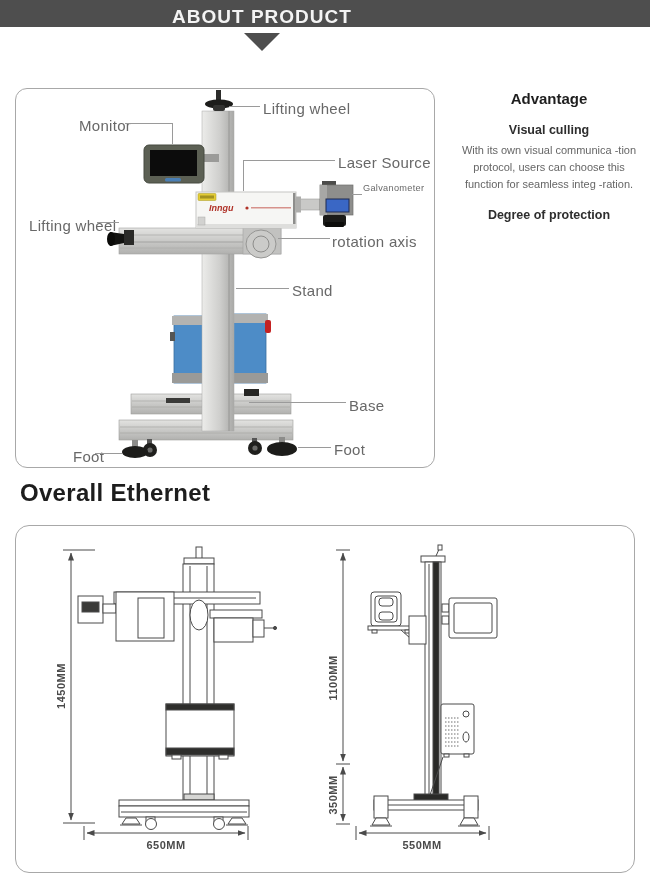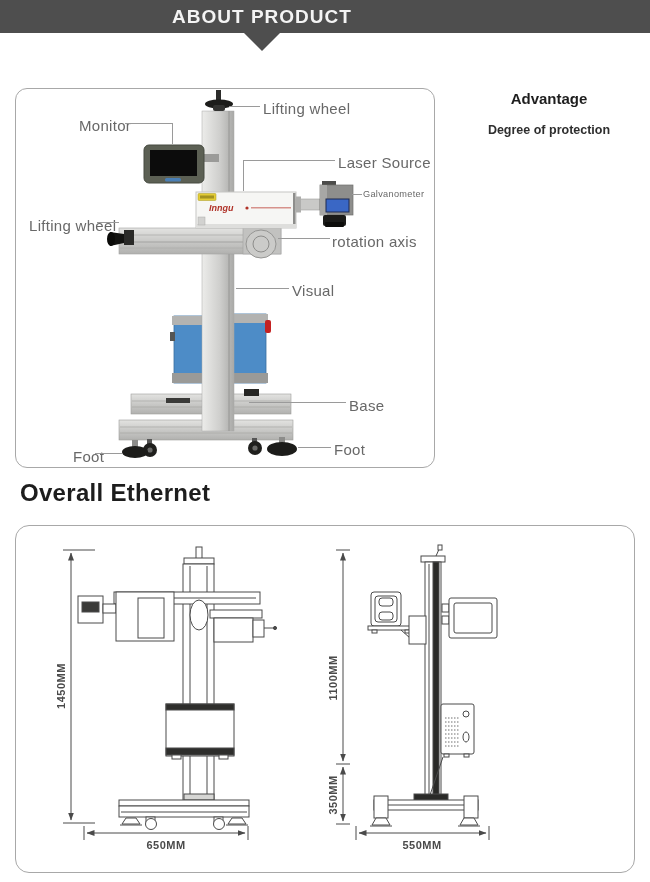--- a/index.html
+++ b/index.html
@@ -3,21 +3,21 @@
 <meta charset="utf-8">
 <style>
   * { margin:0; padding:0; box-sizing:border-box; }
   html,body { background:#ffffff; }
   .page {
     position:relative; width:650px; height:882px; margin:0 auto;
     background:#ffffff; overflow:hidden;
     font-family:"Liberation Sans", sans-serif;
   }
   
-  .banner { position:absolute; left:0; top:0; width:650px; height:33px; background:#4e4e4e; }
+  .banner { position:absolute; left:0; top:0; width:650px; height:27px; background:#4e4e4e; }
   .banner-title {
     position:absolute; left:262px; top:0; transform:translateX(-50%);
     line-height:33px; font-size:19px; font-weight:600; letter-spacing:1px; color:#f4f4f4;
     white-space:nowrap;
   }
   .banner-tri {
     position:absolute; left:262px; top:33px; transform:translateX(-50%);
     width:0; height:0;
     border-left:18px solid transparent; border-right:18px solid transparent;
     border-top:18px solid #4e4e4e;
@@ -180,45 +180,49 @@
     <div class="lline" style="left:213px; top:17px; width:31px; height:1px;"></div>
 
     <span class="lbl" style="left:63px; top:28px;text-align:center;">Monitor</span>
     <div class="lline" style="left:109px; top:34px; width:48px; height:1px;"></div>
     <div class="lline" style="left:156px; top:34px; width:1px; height:21px;"></div>
 
     <span class="lbl" style="left:322px; top:65px;">Laser  Source</span>
     <div class="lline" style="left:227px; top:71px; width:92px; height:1px;"></div>
     <div class="lline" style="left:227px; top:71px; width:1px; height:31px;"></div>
 
-    <span class="lbl" style="left:347px; top:100px; font-size:9.2px;text-align:center;">Galvanometer</span>
+    <span class="lbl" style="left:347px; top:94px; font-size:9.2px;text-align:center;">Galvanometer</span>
     <div class="lline" style="left:336px; top:105px; width:10px; height:1px;"></div>
 
     <span class="lbl" style="left:13px; top:128px;">Lifting wheel</span>
     <div class="lline" style="left:81px; top:133px; width:22px; height:1px;"></div>
 
     <span class="lbl" style="left:316px; top:144px;">rotation axis</span>
     <div class="lline" style="left:262px; top:149px; width:52px; height:1px;"></div>
 
-    <span class="lbl" style="left:276px; top:193px;">Visual</span>
+    <span class="lbl" style="left:276px; top:193px;">Stand</span>
     <div class="lline" style="left:220px; top:199px; width:53px; height:1px;"></div>
 
     <span class="lbl" style="left:333px; top:308px;">Base</span>
     <div class="lline" style="left:233px; top:313px; width:97px; height:1px;"></div>
 
     <span class="lbl" style="left:57px; top:359px;">Foot</span>
     <div class="lline" style="left:79px; top:364px; width:27px; height:1px;"></div>
 
     <span class="lbl" style="left:318px; top:352px;">Foot</span>
     <div class="lline" style="left:282px; top:358px; width:33px; height:1px;"></div>
   </div>
 
   <div class="advantage">
     <div class="advantage-heading">Advantage</div>
 
+    <div class="adv-section">
+      <div class="adv-title">Visual culling</div>
+      <div class="adv-body">With its own visual communica -tion protocol, users can choose this function for seamless integ -ration.</div>
+    </div>
     <div class="adv-section">
       <div class="adv-title">Degree of protection</div>
     </div>
   </div>
 
   <div class="od-heading">Overall Ethernet</div>
 
   <div class="dim-box">
     <svg class="dim-svg" width="617" height="345" viewBox="0 0 617 345">
       <defs>

